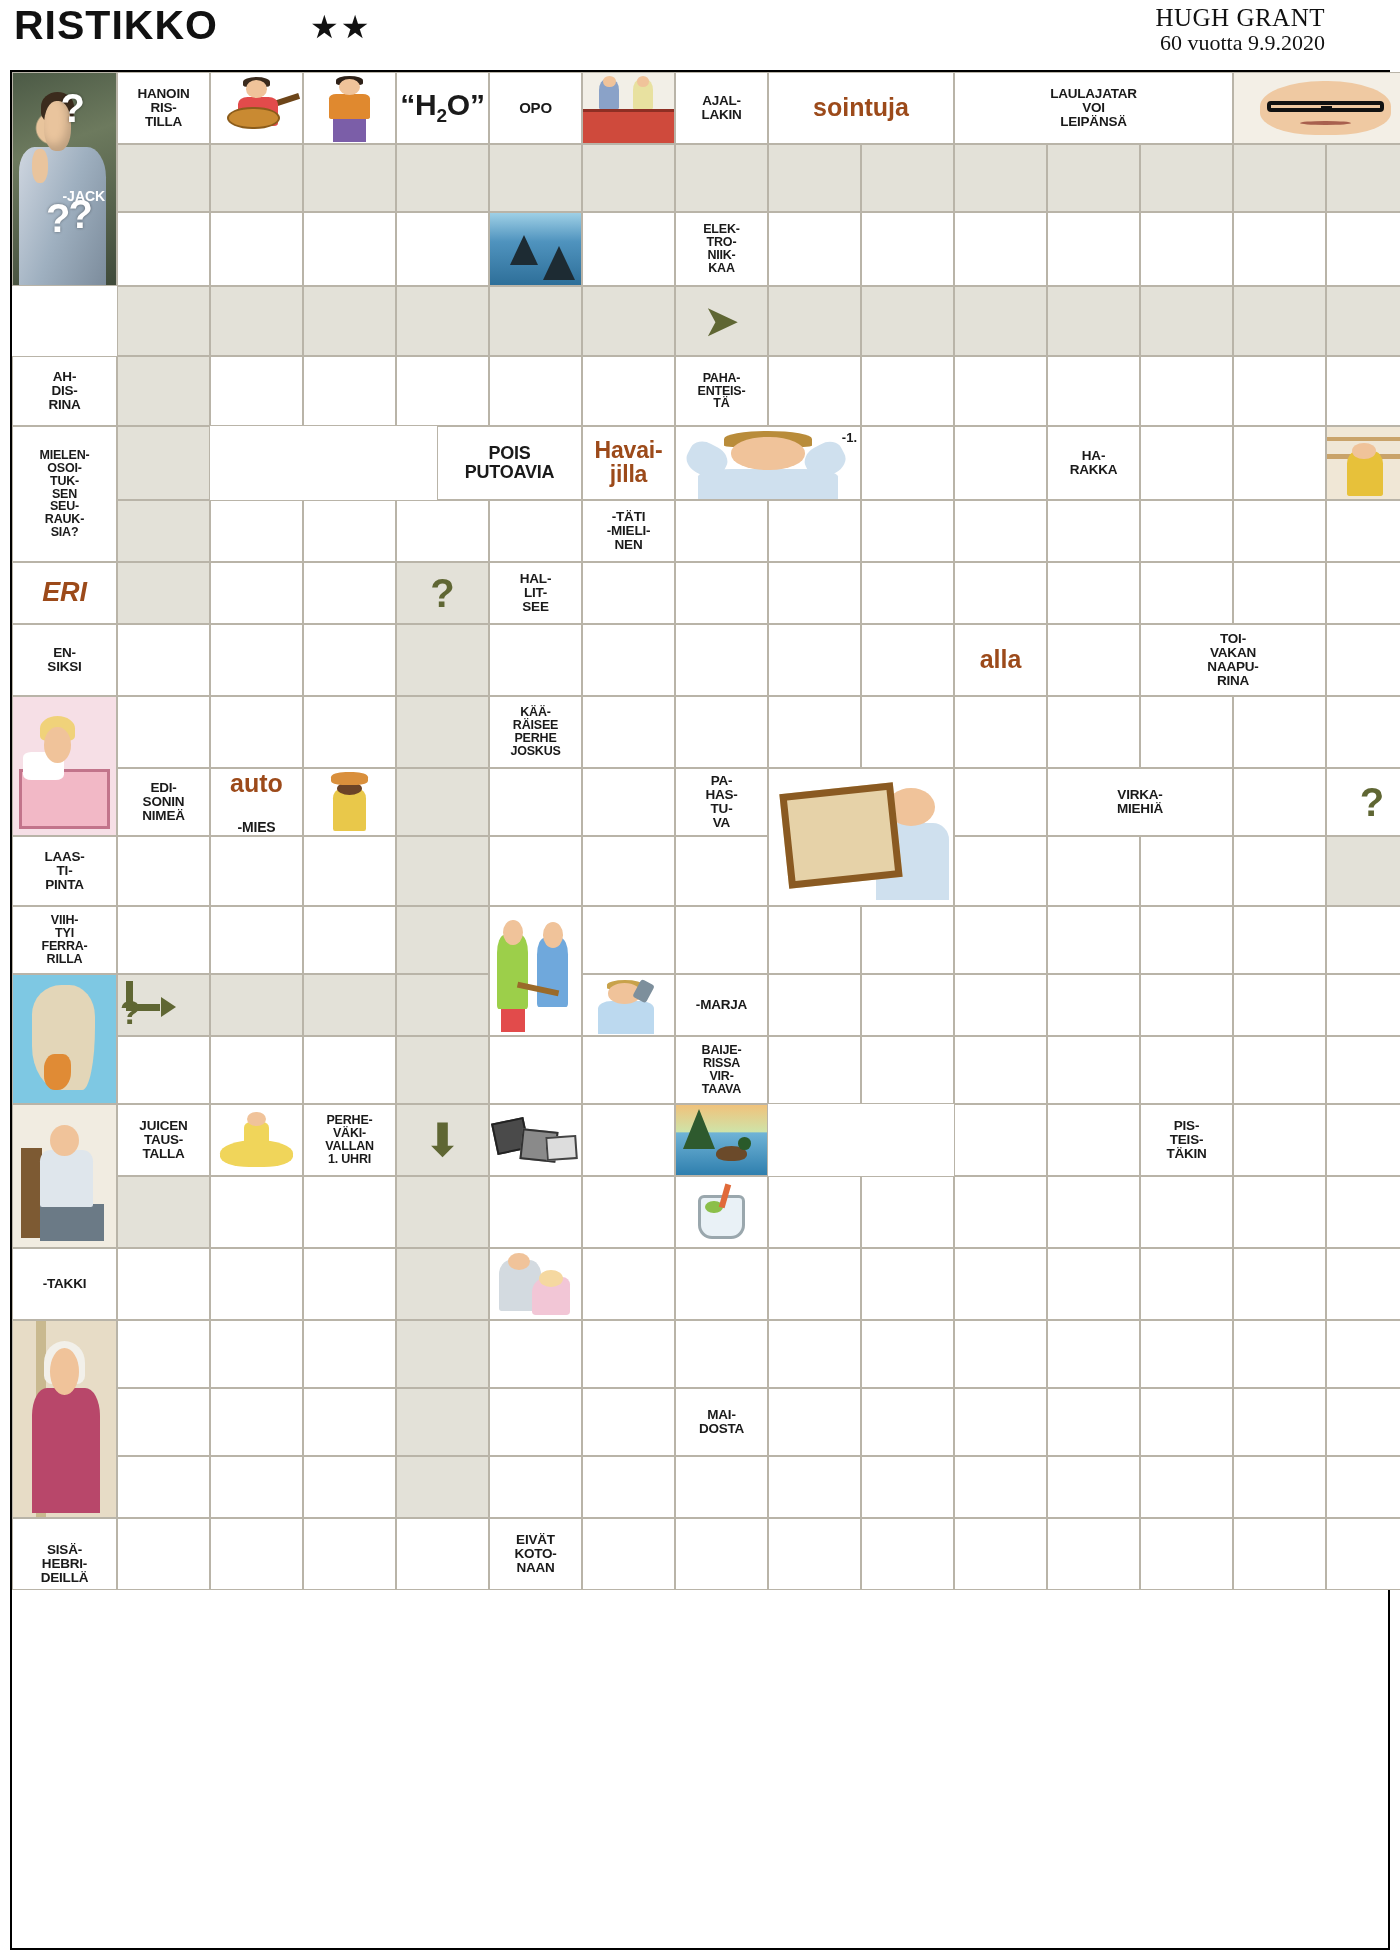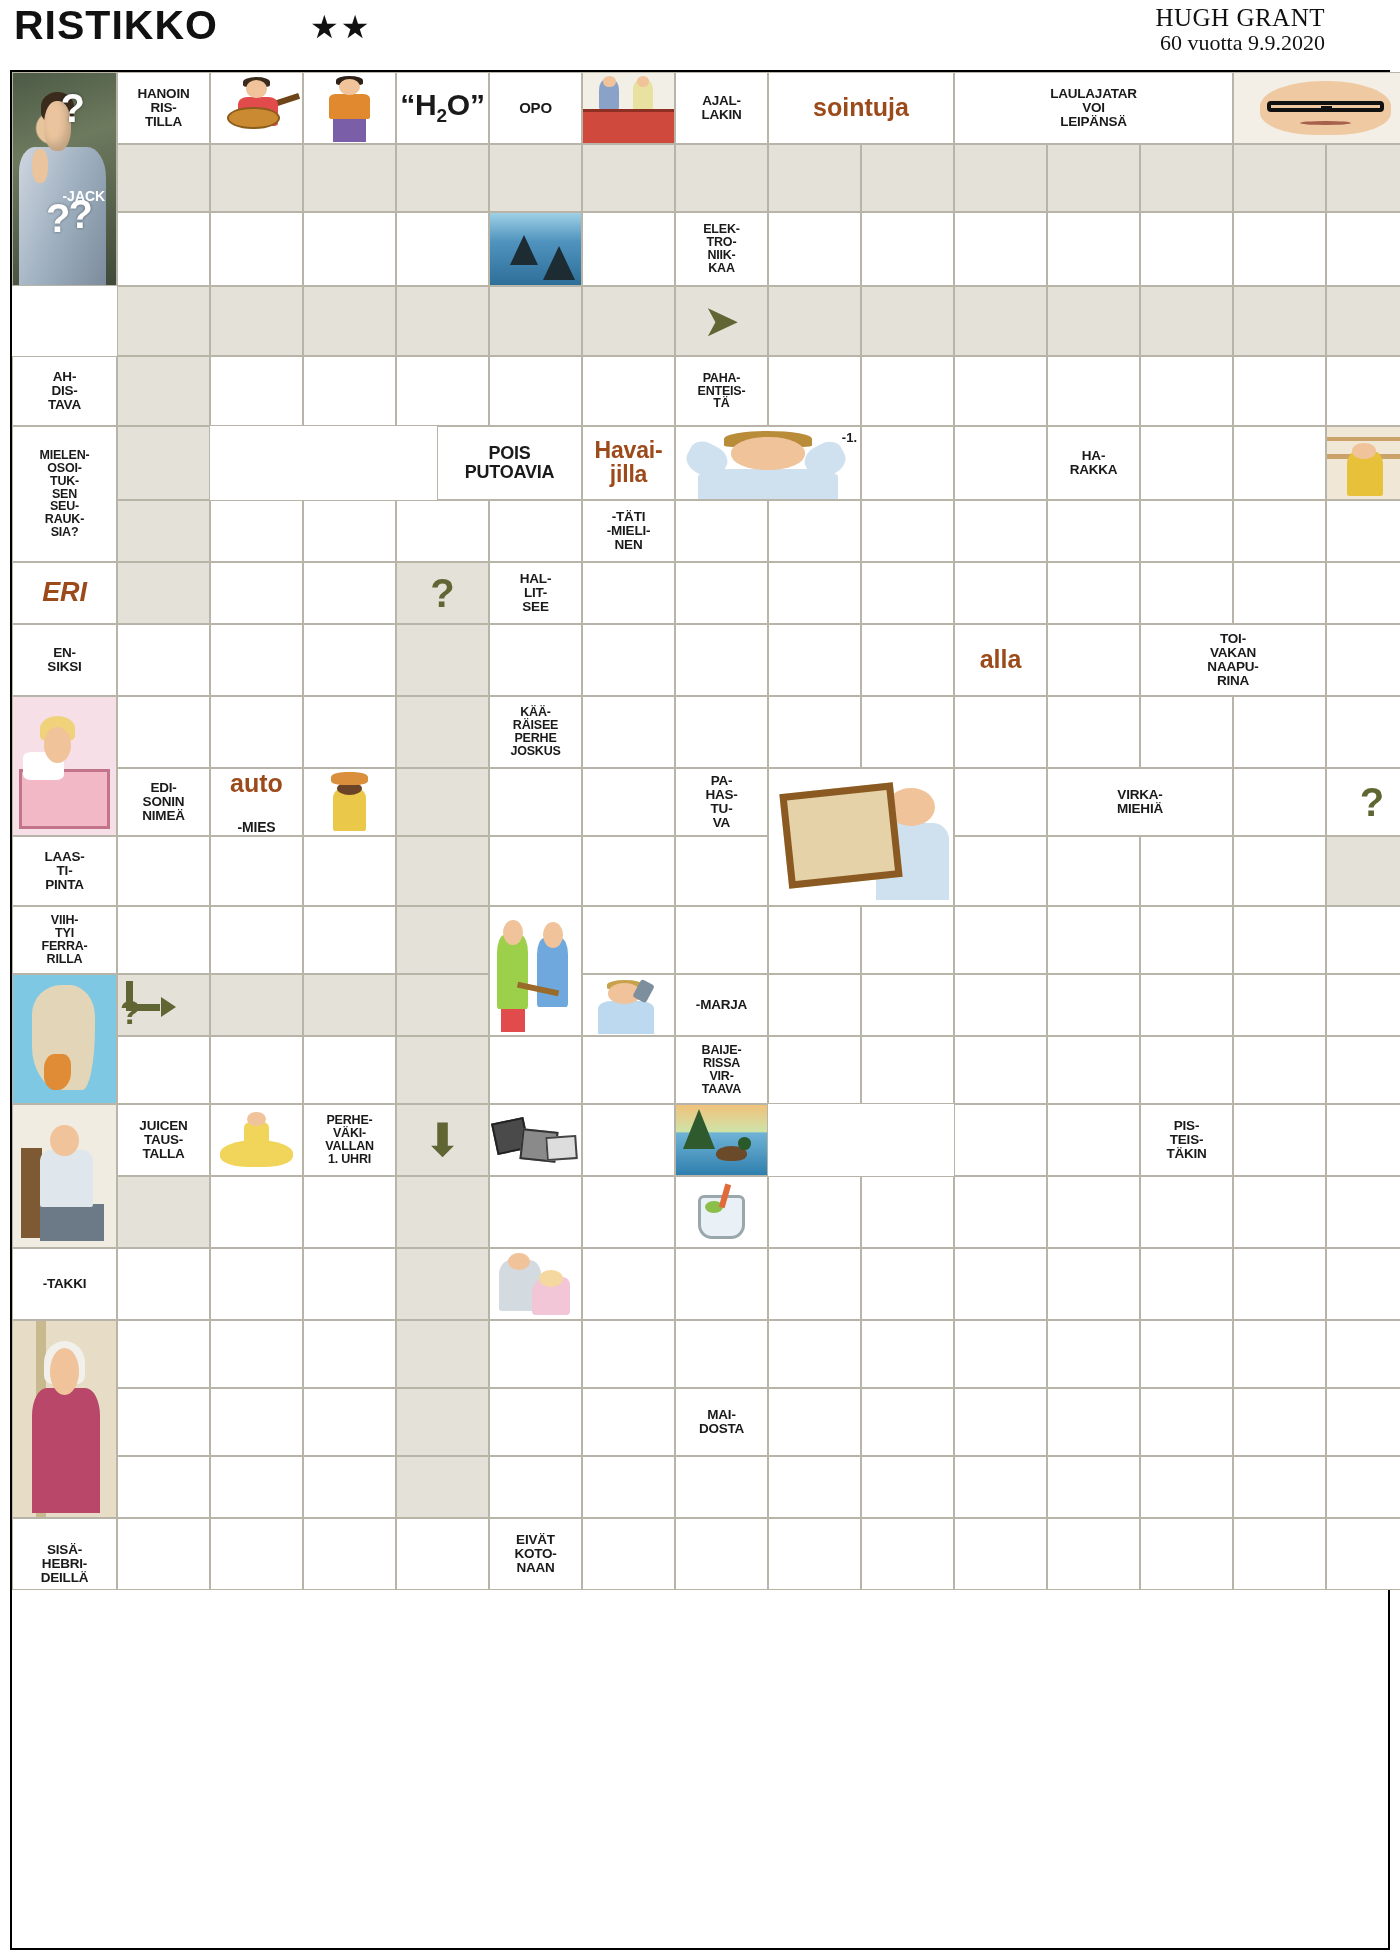--- a/index.html
+++ b/index.html
@@ -421,21 +421,21 @@
     <div class="cell shaded" style="grid-column:10; grid-row:4;"></div>
     <div class="cell shaded" style="grid-column:11; grid-row:4;"></div>
     <div class="cell shaded" style="grid-column:12; grid-row:4;"></div>
     <div class="cell shaded" style="grid-column:13; grid-row:4;"></div>
     <div class="cell shaded" style="grid-column:14; grid-row:4;"></div>
     <div class="cell shaded" style="grid-column:15; grid-row:4;"></div>
 
     <div class="cell" style="grid-column:1; grid-row:5;">
       <div class="clue sm" style="white-space:pre-line;">AH-
 DIS-
-TAVA</div>
+RINA</div>
     </div>
     <div class="cell shaded" style="grid-column:2; grid-row:5;"></div>
     <div class="cell" style="grid-column:3; grid-row:5;"></div>
     <div class="cell" style="grid-column:4; grid-row:5;"></div>
     <div class="cell" style="grid-column:5; grid-row:5;"></div>
     <div class="cell" style="grid-column:6; grid-row:5;"></div>
     <div class="cell" style="grid-column:7; grid-row:5;"></div>
     <div class="cell" style="grid-column:8; grid-row:5;">
       <div class="clue xs" style="white-space:pre-line;">PAHA-
 ENTEIS-

